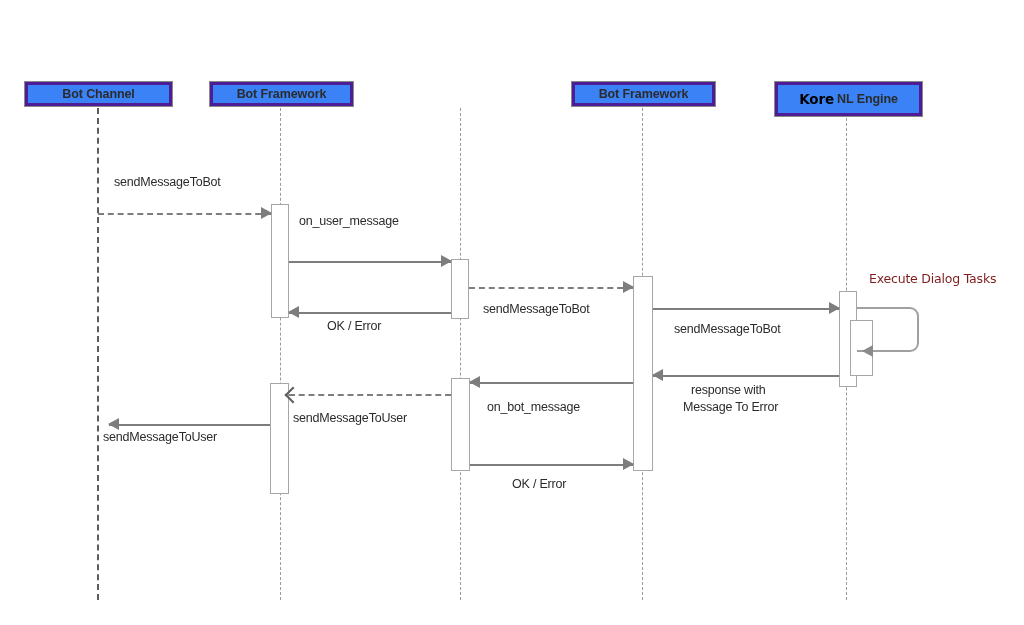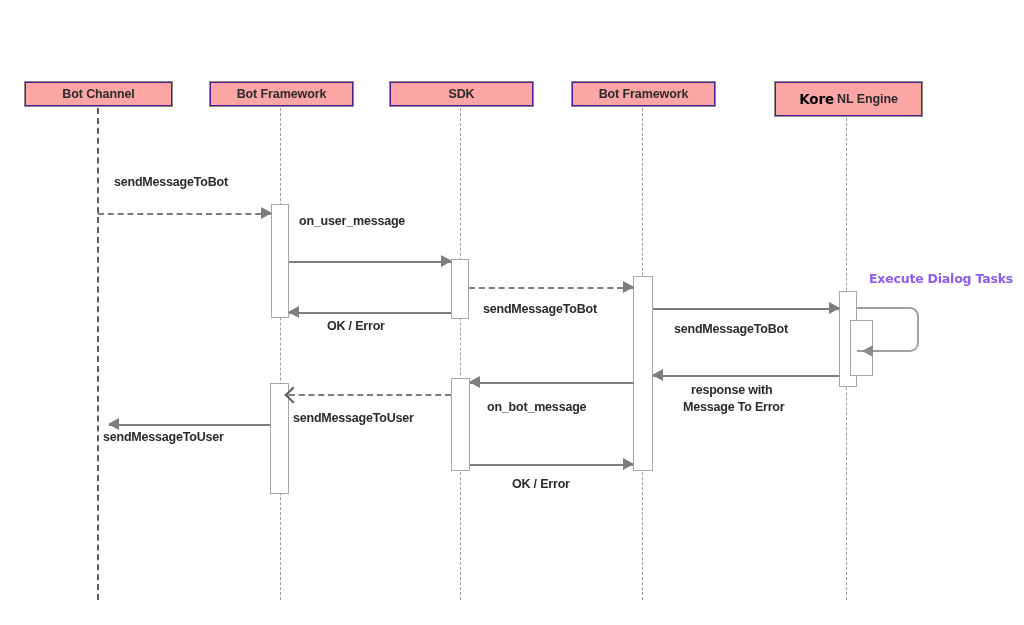--- a/index.html
+++ b/index.html
@@ -9,22 +9,22 @@
     position:relative;
     width:1024px;
     height:625px;
     background:#ffffff;
     overflow:hidden;
   }
   
   .lifeline-box{
     position:absolute;
     box-sizing:border-box;
-    background:#fca5a5;
-    border:1px solid #4c1d95;
+    background:#3b82f6;
+    border:3px solid #4c1d95;
     outline:1px solid #8a8a8a;
     display:flex;
     align-items:center;
     justify-content:center;
     font-size:12.5px;
     font-weight:bold;
     color:#2b2b2b;
     letter-spacing:-0.1px;
     white-space:nowrap;
     box-shadow:0 0 0 0.5px #9a9a9a;
@@ -91,28 +91,28 @@
     width:10px;height:10px;
     border:none;
     border-left:2px solid #5e5e5e;
     border-bottom:2px solid #5e5e5e;
     transform:rotate(45deg);
   }
   
   .label{
     position:absolute;
     font-size:12.5px;
-    font-weight:bold;
+    font-weight:normal;
     color:#2b2b2b;
     white-space:nowrap;
     letter-spacing:-0.2px;
     line-height:1.25;
   }
   .label.center{ text-align:center; }
-  .label.dark{ color:#8b5cf6; font-family:"DejaVu Sans",sans-serif; }
+  .label.dark{ color:#7f1d1d; font-family:"DejaVu Sans",sans-serif; }
   
   .selfloop{
     position:absolute;
     box-sizing:border-box;
     border:2px solid #a0a0a0;
     border-left:none;
     border-top-right-radius:9px;
     border-bottom-right-radius:9px;
     background:transparent;
   }
@@ -136,23 +136,20 @@
   <div class="lifeline" style="left:846px; top:108px; height:492px;"></div>
 
   <div class="lifeline-box" style="left:25px; top:82px; width:147px; height:24px;">
     <span>Bot Channel</span>
   </div>
 
   <div class="lifeline-box" style="left:210px; top:82px; width:143px; height:24px;">
     <span>Bot Framework</span>
   </div>
 
-  <div class="lifeline-box" style="left:390px; top:82px; width:143px; height:24px;">
-    <span>SDK</span>
-  </div>
 
   <div class="lifeline-box" style="left:572px; top:82px; width:143px; height:24px;">
     <span>Bot Framework</span>
   </div>
 
   <div class="lifeline-box" style="left:775px; top:82px; width:147px; height:34px;">
     <span class="kore-strong">Kore</span>
     <span>NL Engine</span>
   </div>
 

